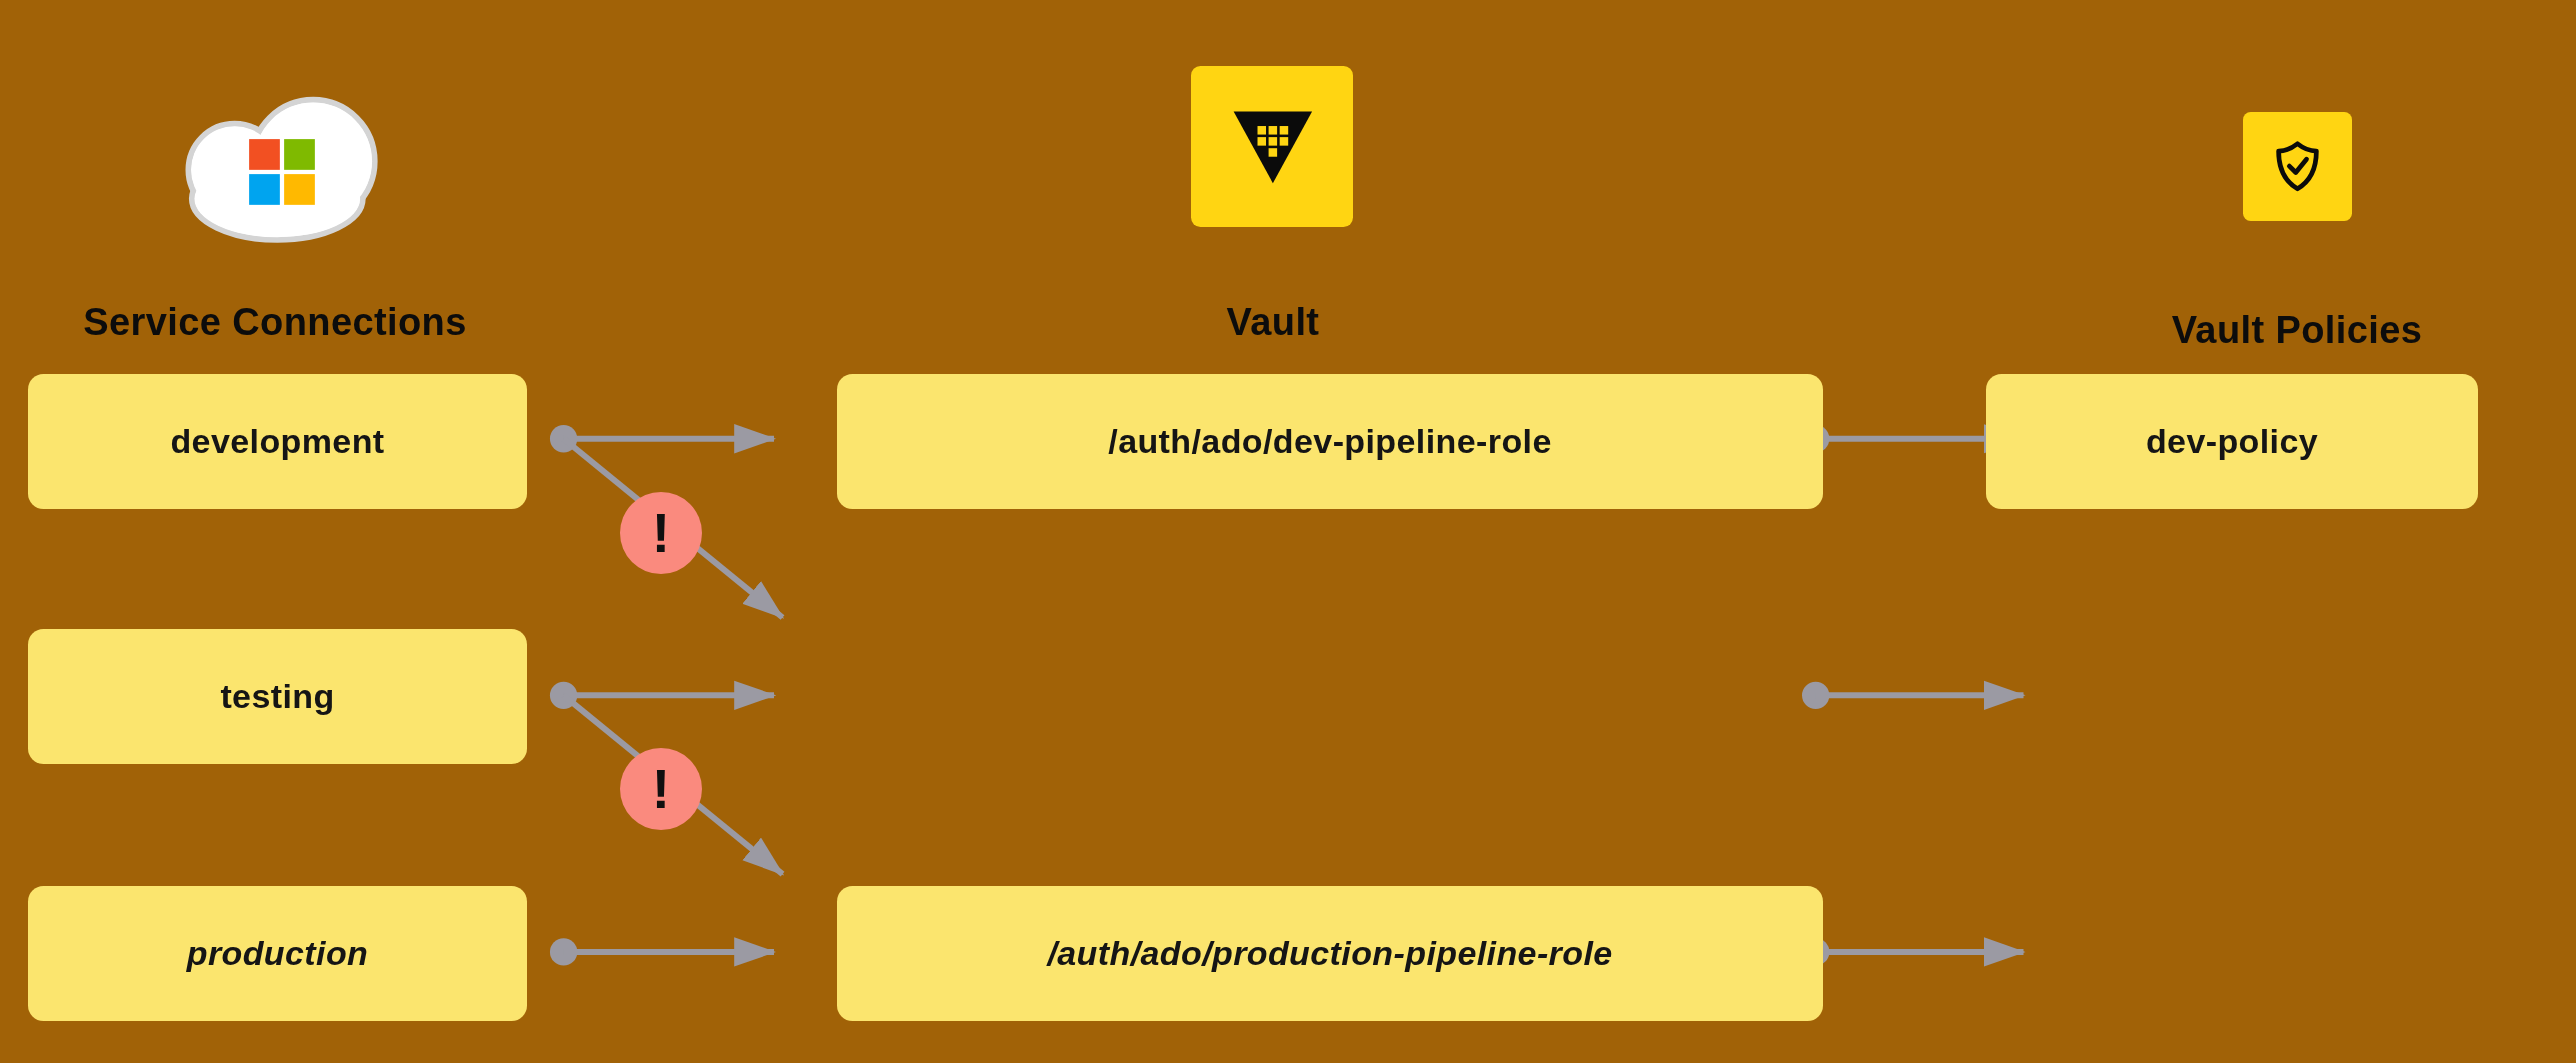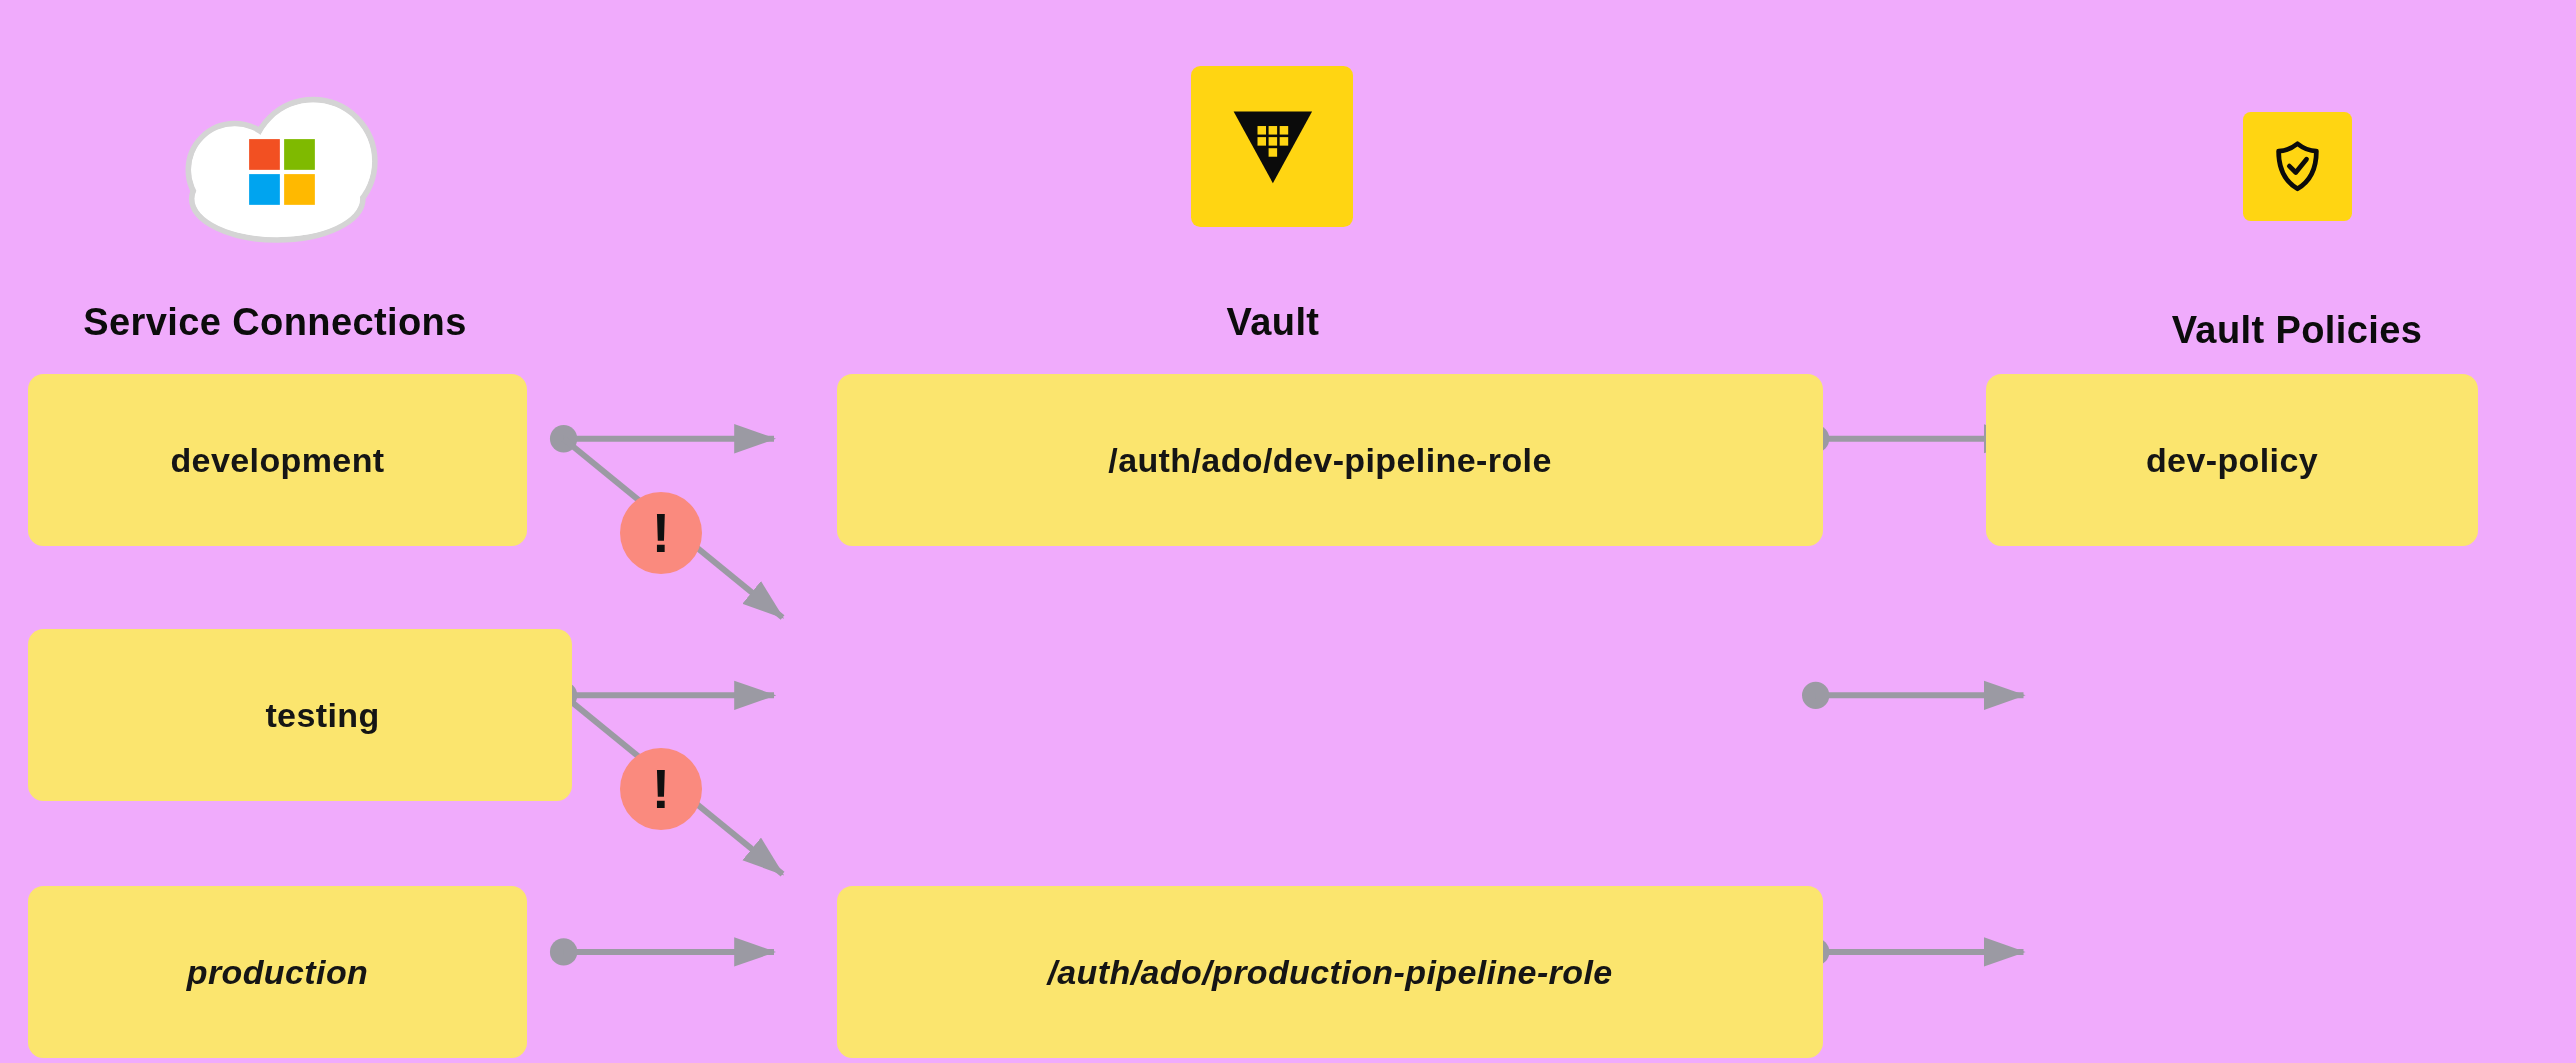--- a/index.html
+++ b/index.html
@@ -1,37 +1,37 @@
 <!DOCTYPE html>
 <html style="--color-node-fill: #FBE56E; --color-vault-brand: #FFD512; --color-warning-fill: #FA8A7E; --color-arrow: #9B9AA3; --color-cloud-outline: #D4D4D4; --color-ms-red: #F25022; --color-ms-green: #7FBA00; --color-ms-blue: #00A4EF; --color-ms-yellow: #FFB900; --color-icon-ink: #0B0B0B;font-size:13.7px"><head>
 <meta charset="utf-8">
 <style>
   html,body{margin:0;padding:0;background:#ffffff;}
   body{font-family:"Liberation Sans", sans-serif;}
-  .canvas{position:relative;width:2576px;height:1064px;background:#f0abfc;overflow:hidden;}
+  .canvas{position:relative;width:2576px;height:1064px;background:#a16207;overflow:hidden;}
 
   
   .hdr-icon{position:absolute;}
   .tile{position:absolute;display:flex;align-items:center;justify-content:center;}
   .tile-vault{left:1191px;top:66px;width:162px;height:161px;border-radius:9.4px;background:var(--color-vault-brand,#FFD512);}
   .tile-policies{left:2243px;top:112px;width:109px;height:109px;border-radius:7.7px;background:var(--color-vault-brand,#FFD512);}
 
   .col-title{position:absolute;top:301px;transform:translateX(-50%);font-size:38px;font-weight:bold;color:#0c0c0c;white-space:nowrap;letter-spacing:0.4px;}
   .title-sc{left:275px;}
   .title-vault{left:1273px;}
   .title-policies{left:2297px;margin-top:8px;}
 
   
-  .node{position:absolute;height:172px;border-radius:15.4px;background:var(--color-node-fill,#FBE56E);
+  .node{position:absolute;height:135px;border-radius:15.4px;background:var(--color-node-fill,#FBE56E);
         display:flex;align-items:center;justify-content:center;
         font-size:34px;font-weight:bold;color:#151515;letter-spacing:0.4px;}
   .col-left{left:28px;width:499px;}
   .col-mid{left:837px;width:986px;}
   .col-right{left:1986px;width:492px;}
-  .row-1{top:374px;} .row-2{top:629px;padding-left:45px;} .row-3{top:886px;font-style:italic;}
+  .row-1{top:374px;} .row-2{top:629px;} .row-3{top:886px;font-style:italic;}
 
   
   .edges{position:absolute;left:0;top:0;width:2576px;height:1064px;}
   .edge-line{stroke:var(--color-arrow,#9B9AA3);stroke-width:7;fill:none;}
   .edge-dot{fill:var(--color-arrow,#9B9AA3);}
   .arrow-fill{fill:var(--color-arrow,#9B9AA3);}
 
   
   .warning-badge{position:absolute;width:82px;height:82px;border-radius:50%;
         background:var(--color-warning-fill,#FA8A7E);

